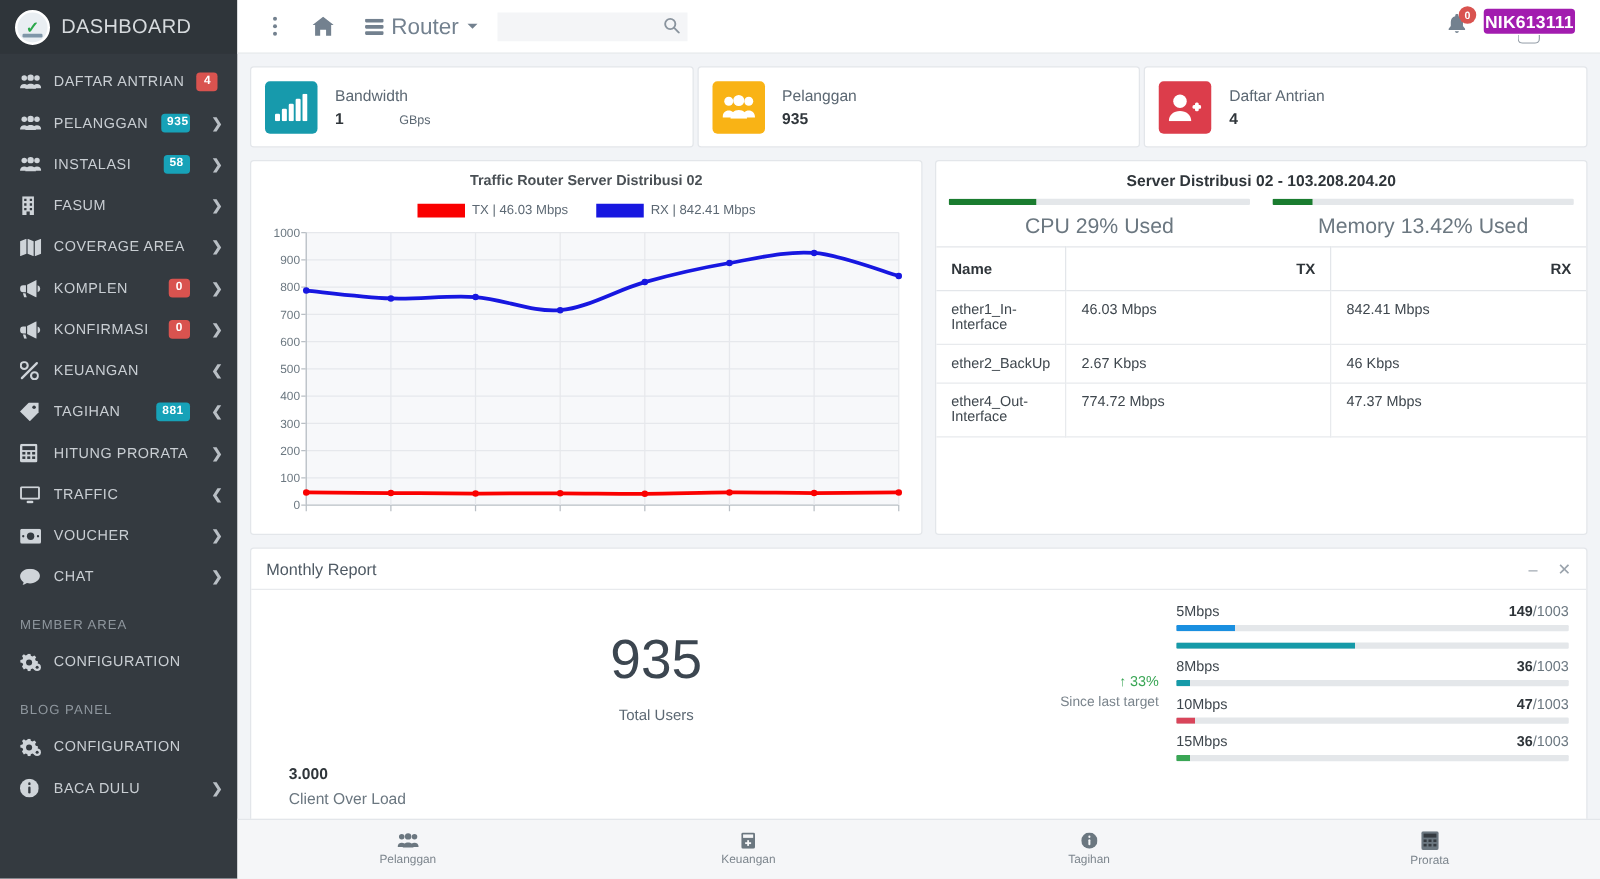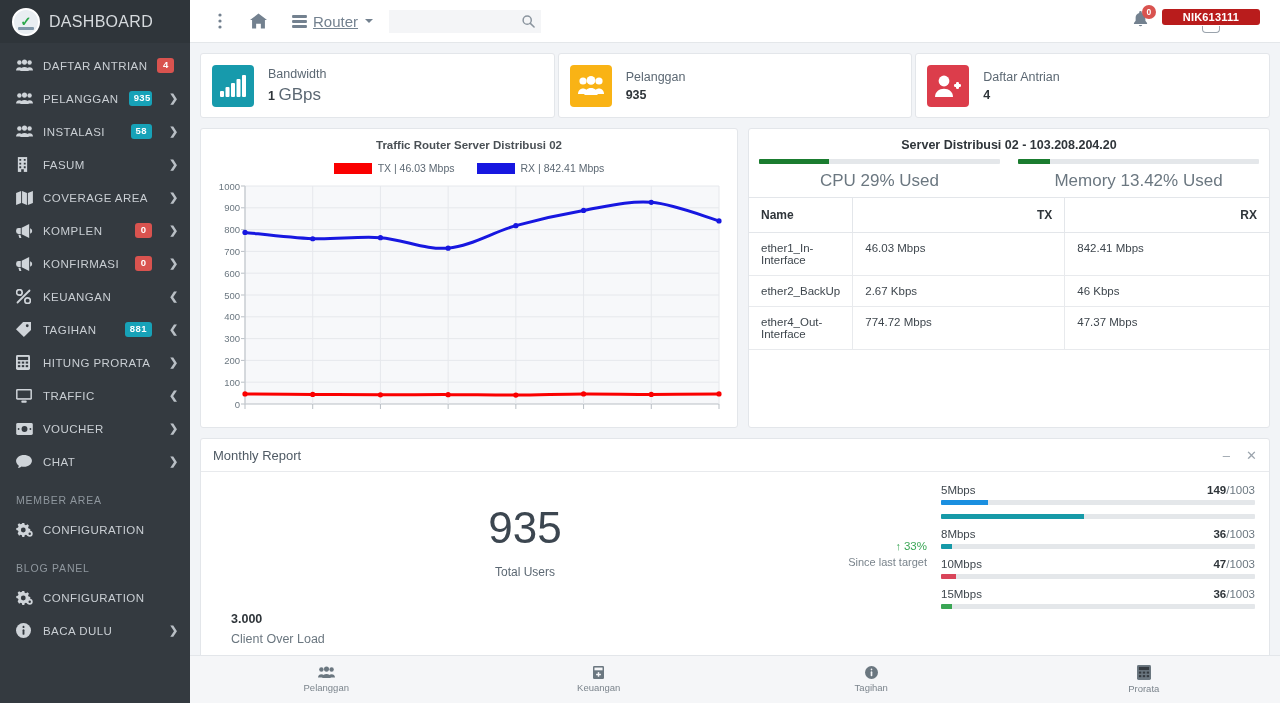--- a/index.html
+++ b/index.html
@@ -64,21 +64,21 @@
     height: 43px; background: #fff; border-bottom: 1px solid #e4e7ea;
     display: flex; align-items: center; padding: 0 16px; gap: 0;
   }
   .tb-btn {
     width: 28px; height: 30px; display: flex; align-items: center; justify-content: center;
     color: #73818f; cursor: pointer;
   }
   .tb-btn svg { fill: currentColor; display: block; }
   .tb-dropdown {
     display: flex; align-items: center; gap: 6px; color: #73818f;
-    font-size: 15px; cursor: pointer; margin-left: 6px; margin-right: 16px; text-decoration: underline;
+    font-size: 18px; cursor: pointer; margin-left: 6px; margin-right: 16px;
   }
   .caret {
     width: 0; height: 0; border-left: 4px solid transparent; border-right: 4px solid transparent;
     border-top: 4px solid #73818f; margin-left: 1px;
   }
   .tb-search {
     position: relative; width: 152px; height: 23px;
   }
   .tb-search input {
     width: 100%; height: 100%; border: none; background: #f4f5f7;
@@ -90,22 +90,22 @@
   }
   .tb-right { margin-left: auto; display: flex; align-items: center; gap: 14px; padding-right: 4px;}
   .bell-wrap { position: relative; color: #73818f; cursor: pointer; }
   .bell-badge {
     position: absolute; top: -6px; right: -8px; background: #d9534f; color: #fff;
     font-size: 8.5px; font-weight: bold; border-radius: 50%;
     width: 14px; height: 14px; display: flex; align-items: center; justify-content: center;
   }
   .user-chip { display: flex; flex-direction: column; align-items: center; cursor: pointer; }
   .user-name {
-    background: #b91c1c; color: #fff; font-size: 11px; font-weight: bold;
-    padding: 2px 21px; border-radius: 3px; letter-spacing: .2px;
+    background: #a21caf; color: #fff; font-size: 14px; font-weight: bold;
+    padding: 2px 1px; border-radius: 3px; letter-spacing: .2px;
   }
   .user-sub {
     width: 18px; height: 7px; border: 1.5px solid #9aa3ac; border-top: none;
     border-radius: 0 0 4px 4px; margin-top: 1px;
   }
 
   .content { flex: 1; overflow: hidden; position: relative; }
 
   
   .cards { display: flex; gap: 3px; padding: 10px 10px 0 10px; }
@@ -114,21 +114,21 @@
     display: flex; align-items: center; padding: 11px; gap: 14px; height: 65px;
   }
   .card-ico {
     width: 42px; height: 42px; min-width: 42px; border-radius: 4px;
     display: flex; align-items: center; justify-content: center; color: #fff;
   }
   .card-ico svg { fill: currentColor; display: block; }
   .card-txt { display: flex; flex-direction: column; gap: 4px; }
   .card-label { font-size: 12.5px; color: #5c6873; }
   .card-value { font-size: 12.5px; color: #2f353a; font-weight: bold; }
-  .card-value .unit { font-weight: normal; font-size: 17px; color: #5c6873; }
+  .card-value .unit { font-weight: normal; font-size: 10px; color: #5c6873; margin-left: 41px; }
 
   
   .midrow { display: flex; gap: 10px; padding: 10px 10px 0 10px; height: 310px; }
   .panel { background: #fff; border: 1px solid #e3e6ea; border-radius: 3px; }
   .chart-panel { width: 538px; min-width: 538px; padding: 8px 10px 0; position: relative; }
   .chart-title {
     text-align: center; font-size: 11.5px; font-weight: bold; color: #4a5055;
     margin-top: 2px;
   }
   .chart-legend {

